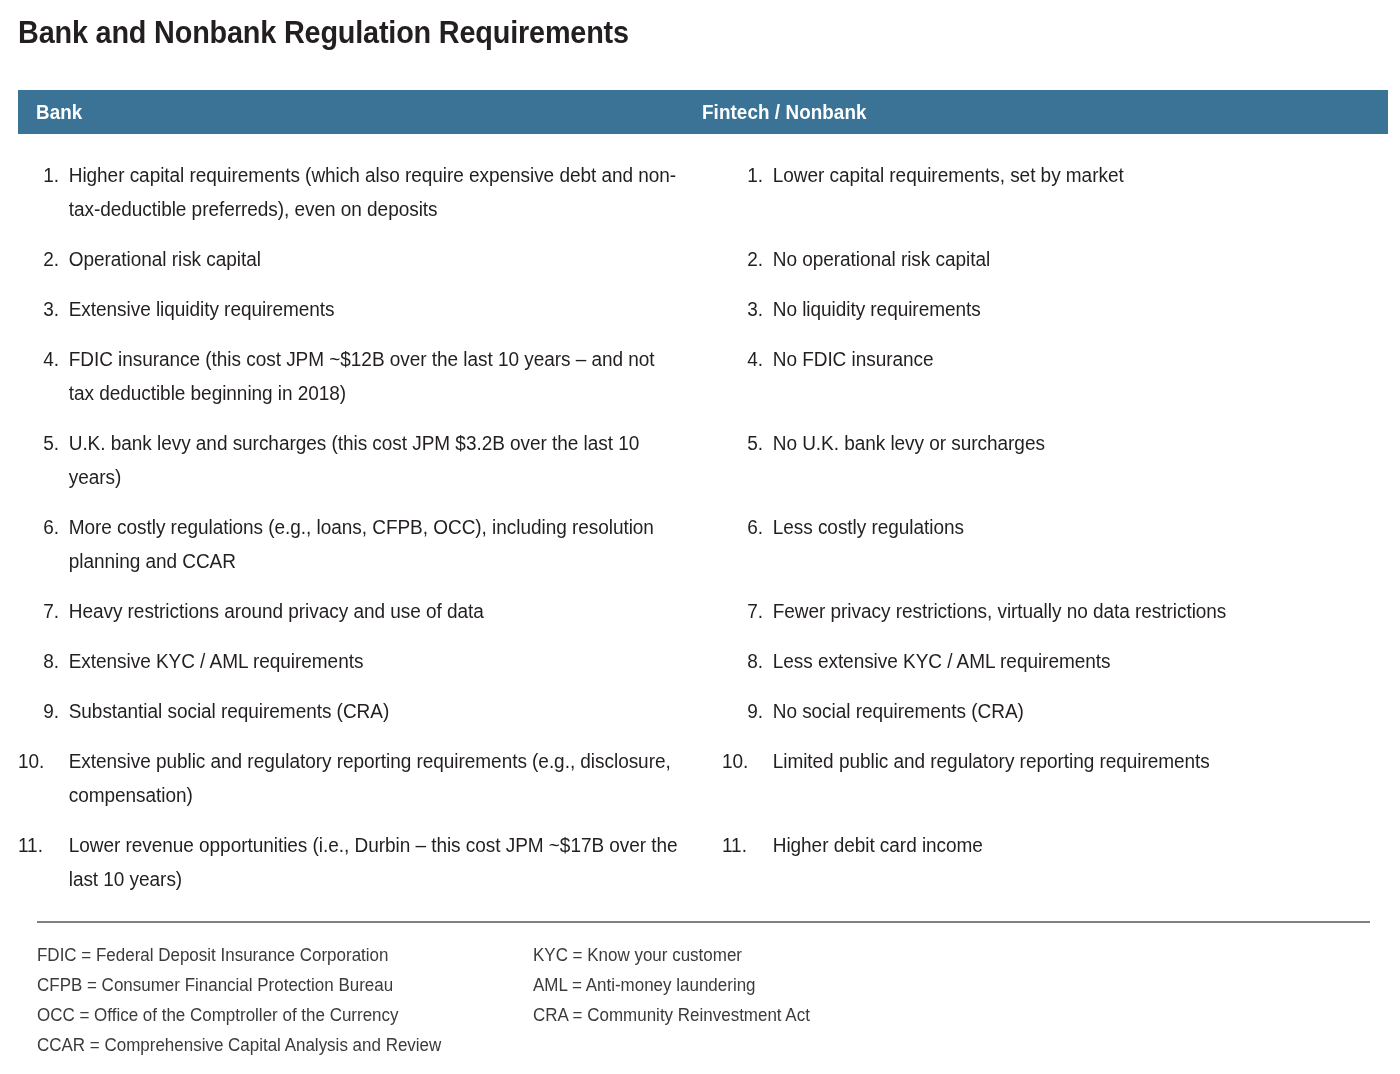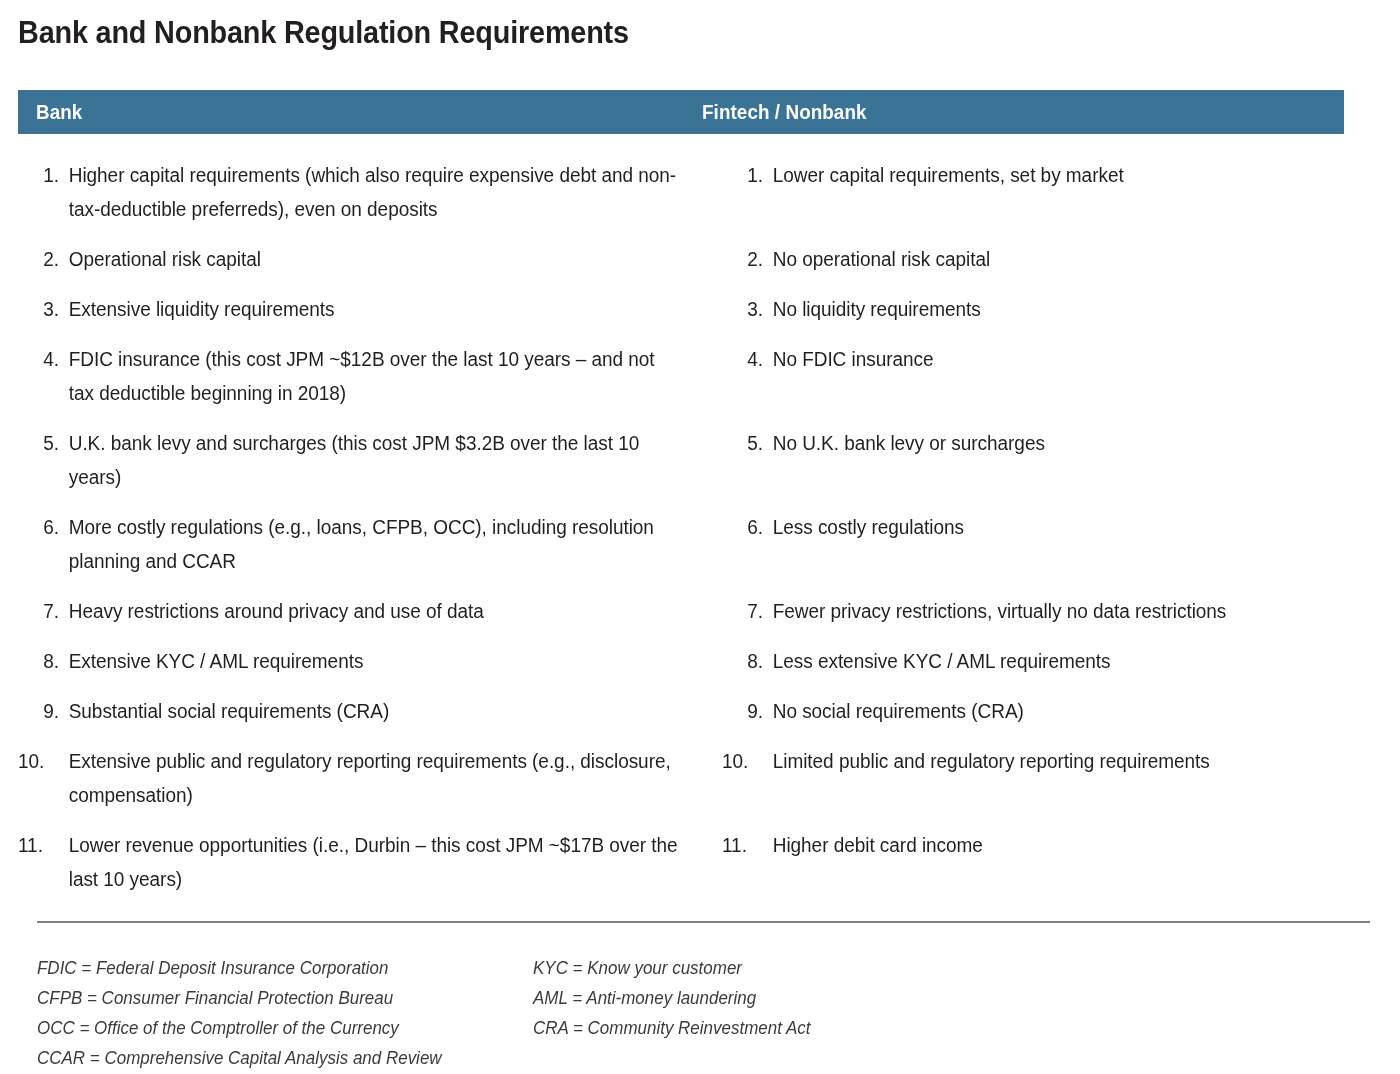--- a/index.html
+++ b/index.html
@@ -35,20 +35,21 @@
     transform-origin: left top;
     white-space: nowrap;
   }
 
   
   .header-bar {
     position: absolute;
     top: 90px;
     height: 44px;
     background: #3a7396;
+    padding-left: 44px;
   }
   .header-bar.left  { left: 18px;  width: 680px; }
   .header-bar.right { left: 684px; width: 660px; }
   .header-bar .bar-label {
     position: absolute;
     left: 18px;
     top: 0;
     height: 44px;
     line-height: 44px;
     font-size: 20px;
@@ -108,22 +109,21 @@
 
   
   .footnotes {
     position: absolute;
     top: 937px;
     left: 0;
     width: 1400px;
   }
   .fn-col {
     position: absolute;
-    top: 16px;
-    font-style: italic;
+    top: 3px;
   }
   .fn-col.a { left: 37px;  width: 470px; }
   .fn-col.b { left: 533px; width: 500px; }
   .fn-line {
     font-size: 17.5px;
     line-height: 30px;
     color: #3b3b3d;
     white-space: nowrap;
     transform: scaleX(0.97);
     transform-origin: left top;

